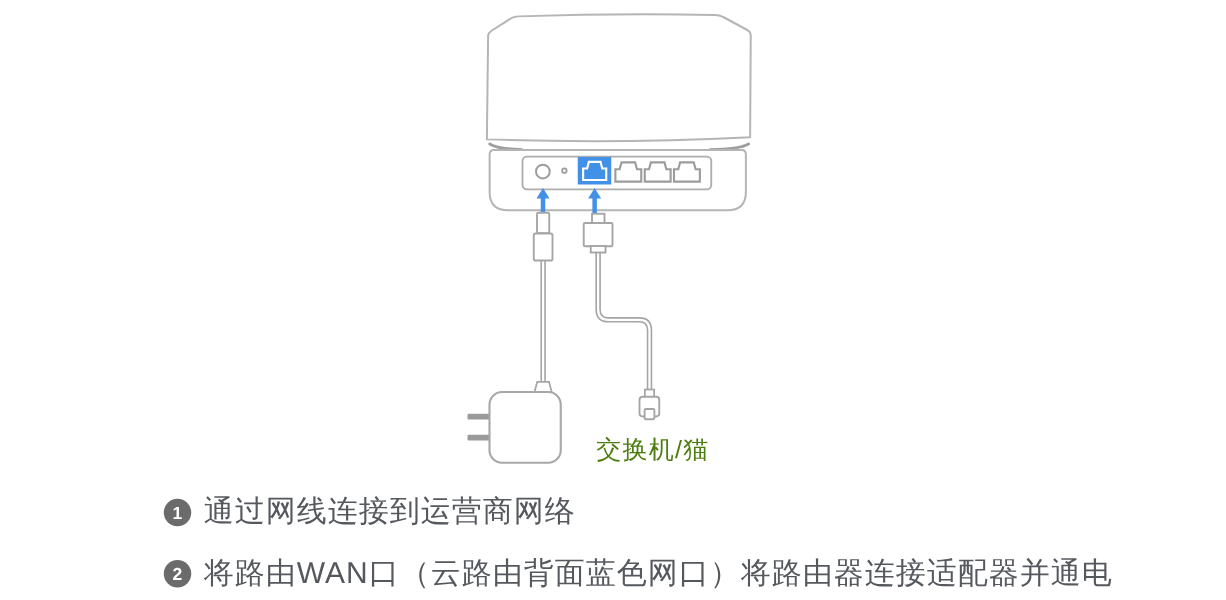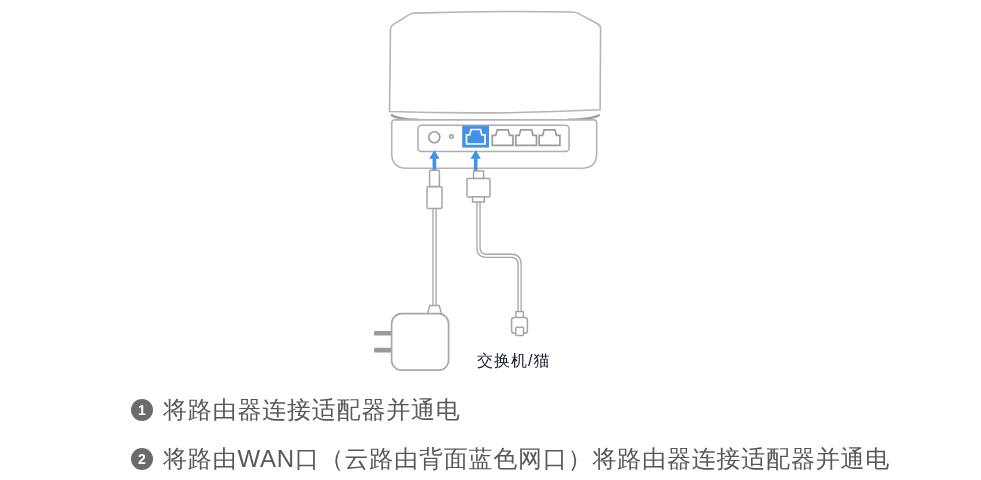--- a/index.html
+++ b/index.html
@@ -9,23 +9,23 @@
     height: 480px;
     background: #ffffff;
     overflow: hidden;
     font-family: "Liberation Sans", "DejaVu Sans", sans-serif;
   }
   .diagram-svg { position: absolute; left: 0; top: 0; }
   .device-label {
     position: absolute;
     left: 477px;
     top: 350px;
-    font-size: 16px;
+    font-size: 20px;
     line-height: 21px;
-    color: #0f172a;
+    color: #4d7c0f;
     letter-spacing: 1px;
     white-space: nowrap;
   }
   .step {
     position: absolute;
     left: 131px;
     display: flex;
     align-items: center;
     gap: 10px;
     white-space: nowrap;
@@ -98,20 +98,20 @@
     <rect x="472.6" y="196.8" width="11.8" height="5.2" fill="#ffffff" stroke="#a5a5a5" stroke-width="1.5"></rect>
     <rect x="515.9" y="311.6" width="7.4" height="6.4" fill="#ffffff" stroke="#a5a5a5" stroke-width="1.4"></rect>
     <rect x="511.6" y="317.4" width="15.8" height="15.8" rx="2.5" fill="#ffffff" stroke="#a5a5a5" stroke-width="1.5"></rect>
     <rect x="515.7" y="327.2" width="7.8" height="8.2" rx="1" fill="#ffffff" stroke="#a5a5a5" stroke-width="1.5"></rect>
   </svg>
 
   <div class="device-label">交换机/猫</div>
 
   <div class="step step-1">
     <span class="badge">1</span>
-    <span class="step-text">将路由器连接适配器并通电</span>
+    <span class="step-text">通过网线连接到运营商网络</span>
   </div>
   <div class="step step-2">
     <span class="badge">2</span>
     <span class="step-text">将路由WAN口（云路由背面蓝色网口）将路由器连接适配器并通电</span>
   </div>
 
 </div>
 
 </body></html>

